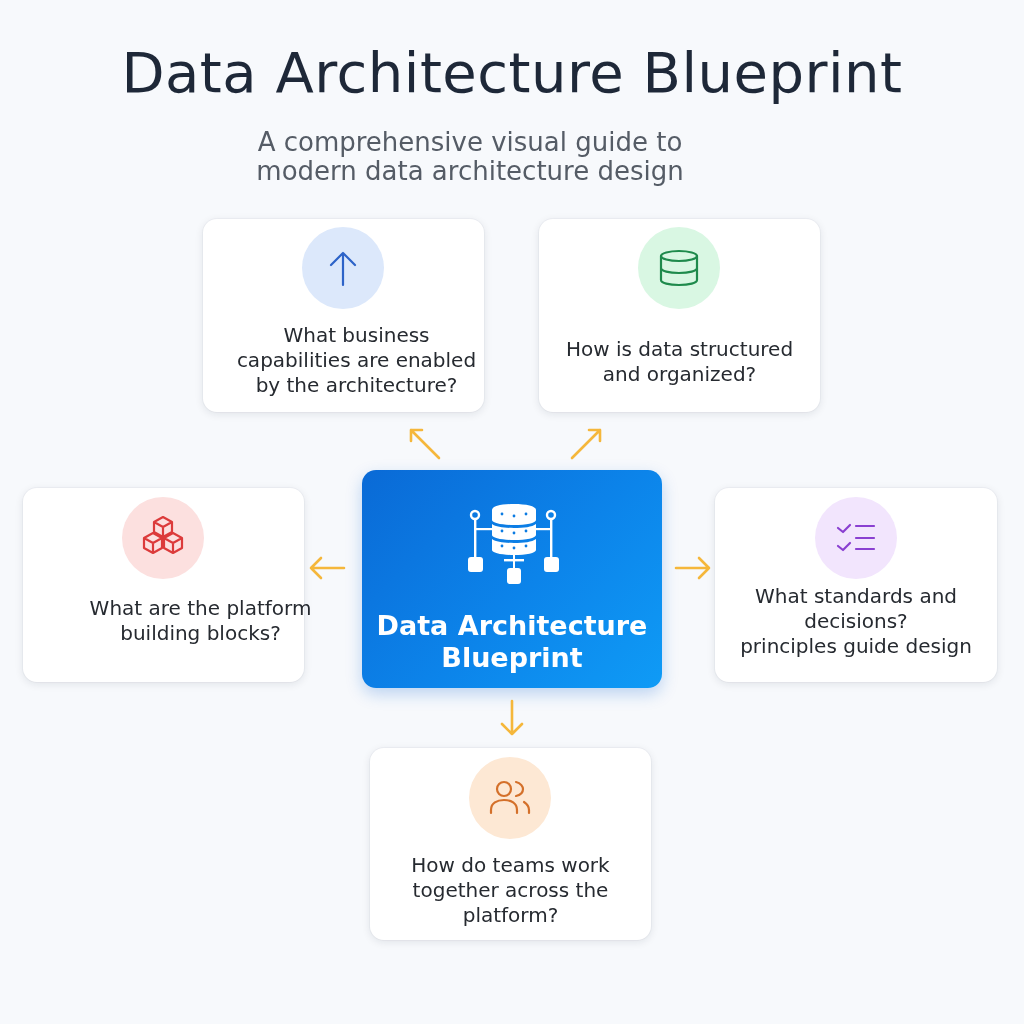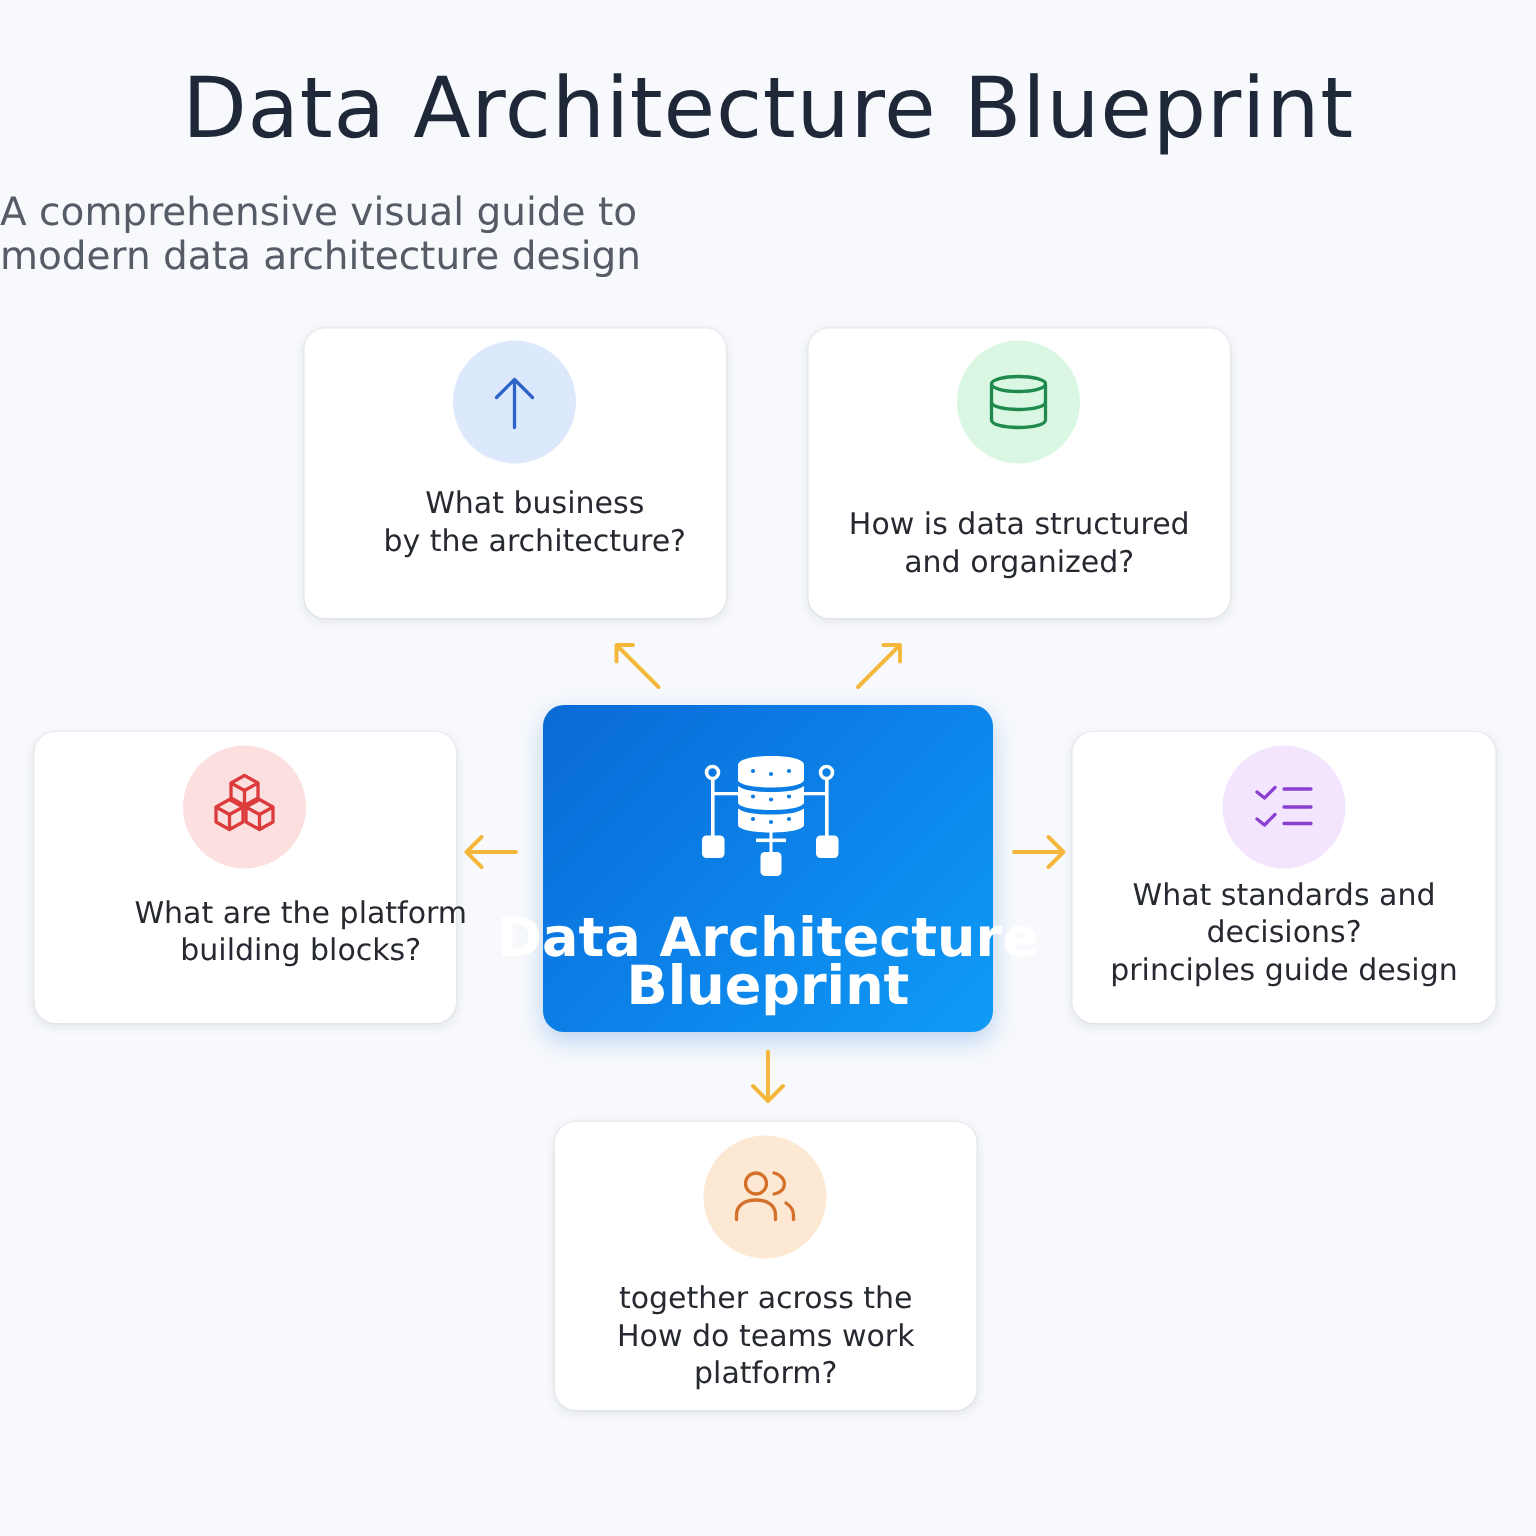--- a/index.html
+++ b/index.html
@@ -12,20 +12,21 @@
       color: #1f2937;
     }
     .title {
       position: absolute; left: 0; top: 40px; width: 1024px;
       text-align: center;
       font-size: 56px; font-weight: normal; letter-spacing: 0.5px;
       color: #1e2838;
     }
     .subtitle {
       position: absolute; left: 0; top: 128px; width: 940px;
+      text-align: center;
       font-size: 26px; line-height: 29px;
       color: #555c66;
     }
     .subtitle span { display: block; }
     .card {
       position: absolute;
       background: #ffffff;
       border-radius: 14px;
       box-shadow: 0 2px 8px rgba(20, 30, 50, 0.10), 0 0 0 1px rgba(20,30,50,0.03);
       display: flex; flex-direction: column; align-items: center;
@@ -51,21 +52,21 @@
 
     .center-card {
       position: absolute; left: 362px; top: 470px; width: 300px; height: 218px;
       border-radius: 14px;
       background: linear-gradient(135deg, #0a6ad6 0%, #0c84ea 55%, #0f9bf6 100%);
       box-shadow: 0 6px 16px rgba(10, 100, 210, 0.25);
     }
     .center-title {
       position: absolute; left: 0; width: 100%; top: 610px;
       text-align: center; color: #ffffff;
-      font-size: 36px; line-height: 32px; font-weight: bold;
+      font-size: 27px; line-height: 32px; font-weight: bold;
     }
     .center-title span { display: block; }
 
     .arrow { position: absolute; }
   </style>
 </head>
 <body>
 
 <div class="title">Data Architecture Blueprint</div>
 <div class="subtitle">
@@ -74,20 +75,21 @@
 </div>
 
 <div class="card" id="card-business">
   <div class="icon-circle" style="left:99px; top:8px; background:#dce8fb;">
     <svg width="44" height="44" viewBox="0 0 44 44">
       <path d="M22 39 V7 M10 19 L22 7 L34 19" fill="none" stroke="#2d63c8" stroke-width="2.2" stroke-linecap="round" stroke-linejoin="round"></path>
     </svg>
   </div>
   <div class="card-text" style="top:104px;padding-left:26px;">
     <span>What business</span>
+    <span>capabilities are enabled</span>
     <span>by the architecture?</span>
   </div>
 </div>
 
 <div class="card" id="card-structure">
   <div class="icon-circle" style="left:99px; top:8px; background:#d9f7e3;">
     <svg width="44" height="44" viewBox="0 0 44 44">
       <g fill="none" stroke="#1f8a4c" stroke-width="2.2" stroke-linecap="round">
         <ellipse cx="22" cy="10" rx="18" ry="5"></ellipse>
         <path d="M4 10 V34 C4 37 12 39 22 39 C32 39 40 37 40 34 V10"></path>
@@ -139,22 +141,22 @@
     <svg width="44" height="44" viewBox="0 0 44 44">
       <g fill="none" stroke="#d4702a" stroke-width="2.2" stroke-linecap="round">
         <circle cx="16" cy="13" r="7"></circle>
         <path d="M3 37 V34 C3 27 9 24 16 24 C23 24 29 27 29 34 V37"></path>
         <path d="M28 6 C33 7 35 11 35 13 C35 16 33 19 28 20"></path>
         <path d="M36 26 C39 28 41 31 41 34 V37"></path>
       </g>
     </svg>
   </div>
   <div class="card-text" style="top:105px;">
+    <span>How do teams work</span>
     <span>together across the</span>
-    <span>How do teams work</span>
     <span>platform?</span>
   </div>
 </div>
 
 <div class="center-card">
   <svg style="position:absolute; left:100px; top:34px;" width="104" height="82" viewBox="0 0 104 82">
     <g fill="#ffffff">
 
       <path d="M30 6 C30 2 40 0 52 0 C64 0 74 2 74 6 V16 C74 19 64 21 52 21 C40 21 30 19 30 16 Z"></path>
       <path d="M30 20 C34 23 42 24 52 24 C62 24 70 23 74 20 V31 C74 34 64 36 52 36 C40 36 30 34 30 31 Z"></path>

